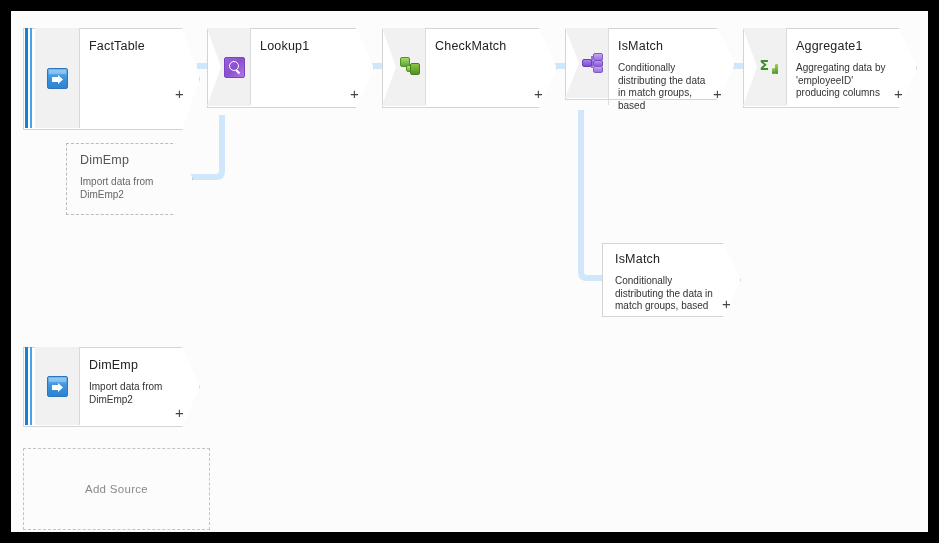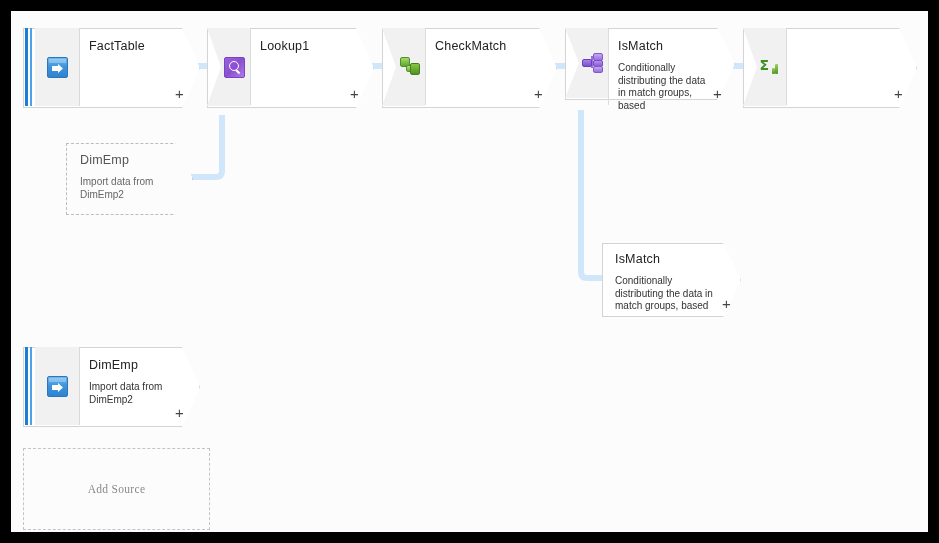--- a/index.html
+++ b/index.html
@@ -113,21 +113,21 @@
 
       <path d="M 360 55 L 376 55" stroke="#cfe6fb" stroke-width="6" fill="none"></path>
 
       <path d="M 543 55 L 559 55" stroke="#cfe6fb" stroke-width="6" fill="none"></path>
 
       <path d="M 721 55 L 737 55" stroke="#cfe6fb" stroke-width="6" fill="none"></path>
 
       <path d="M 570 99 L 570 261 Q 570 267 576 267 L 592 267" stroke="#cfe6fb" stroke-width="6" fill="none" stroke-linecap="butt"></path>
     </svg>
 
-    <div class="node" style="left:12px;top:17px;width:175px;height:78px;">
+    <div class="node" style="left:12px;top:17px;width:175px;height:100px;">
       <div class="chev"></div>
       <div class="accent">
           <i class="b1"></i>
           <i class="b2"></i>
         </div>
       <div class="iconpanel" style="left:12px;width:44px;">
         <div class="nicon">
             <div class="ic-import"></div>
           </div>
       </div>
@@ -204,20 +204,24 @@
       <div class="iconpanel notch" style="left:0px;width:43px;">
         <div class="nicon">
           <div class="ic-agg">
               <span class="sig">Σ</span>
               <span class="b bb1"></span>
               <span class="b bb2"></span>
             </div>
         </div>
       </div>
       <div class="sep" style="position:absolute;left:43px;top:1px;width:1px;height:76px;background:#dcdcdc;"></div>
+      <div class="ntext" style="left:53px;top:11px;right:22px;">
+        <div class="ntitle">Aggregate1</div>
+        <div class="ndesc">Aggregating data by 'employeeID' producing columns</div>
+      </div>
       <div class="plus" style="left:151px;top:58px;">+</div>
     </div>
 
     <div class="node" style="left:591px;top:232px;width:137px;height:72px;">
       <div class="chev"></div>
       <div class="ntext" style="left:13px;top:9px;right:20px;">
         <div class="ntitle">IsMatch</div>
         <div class="ndesc">Conditionally distributing the data in match groups, based</div>
       </div>
       <div class="plus" style="left:120px;top:53px;">+</div>
@@ -234,16 +238,16 @@
             <div class="ic-import"></div>
           </div>
       </div>
       <div class="ntext" style="left:66px;top:11px;right:22px;">
         <div class="ntitle">DimEmp</div>
         <div class="ndesc">Import data from DimEmp2</div>
       </div>
       <div class="plus" style="left:152px;top:58px;">+</div>
     </div>
 
-    <div class="addsource" style="left:12px;top:437px;width:187px;height:82px;font-family:Liberation Serif, serif;">Add Source</div>
+    <div class="addsource" style="left:12px;top:437px;width:187px;height:82px;">Add Source</div>
 
   </div>
 </div>
 
 </body></html>

